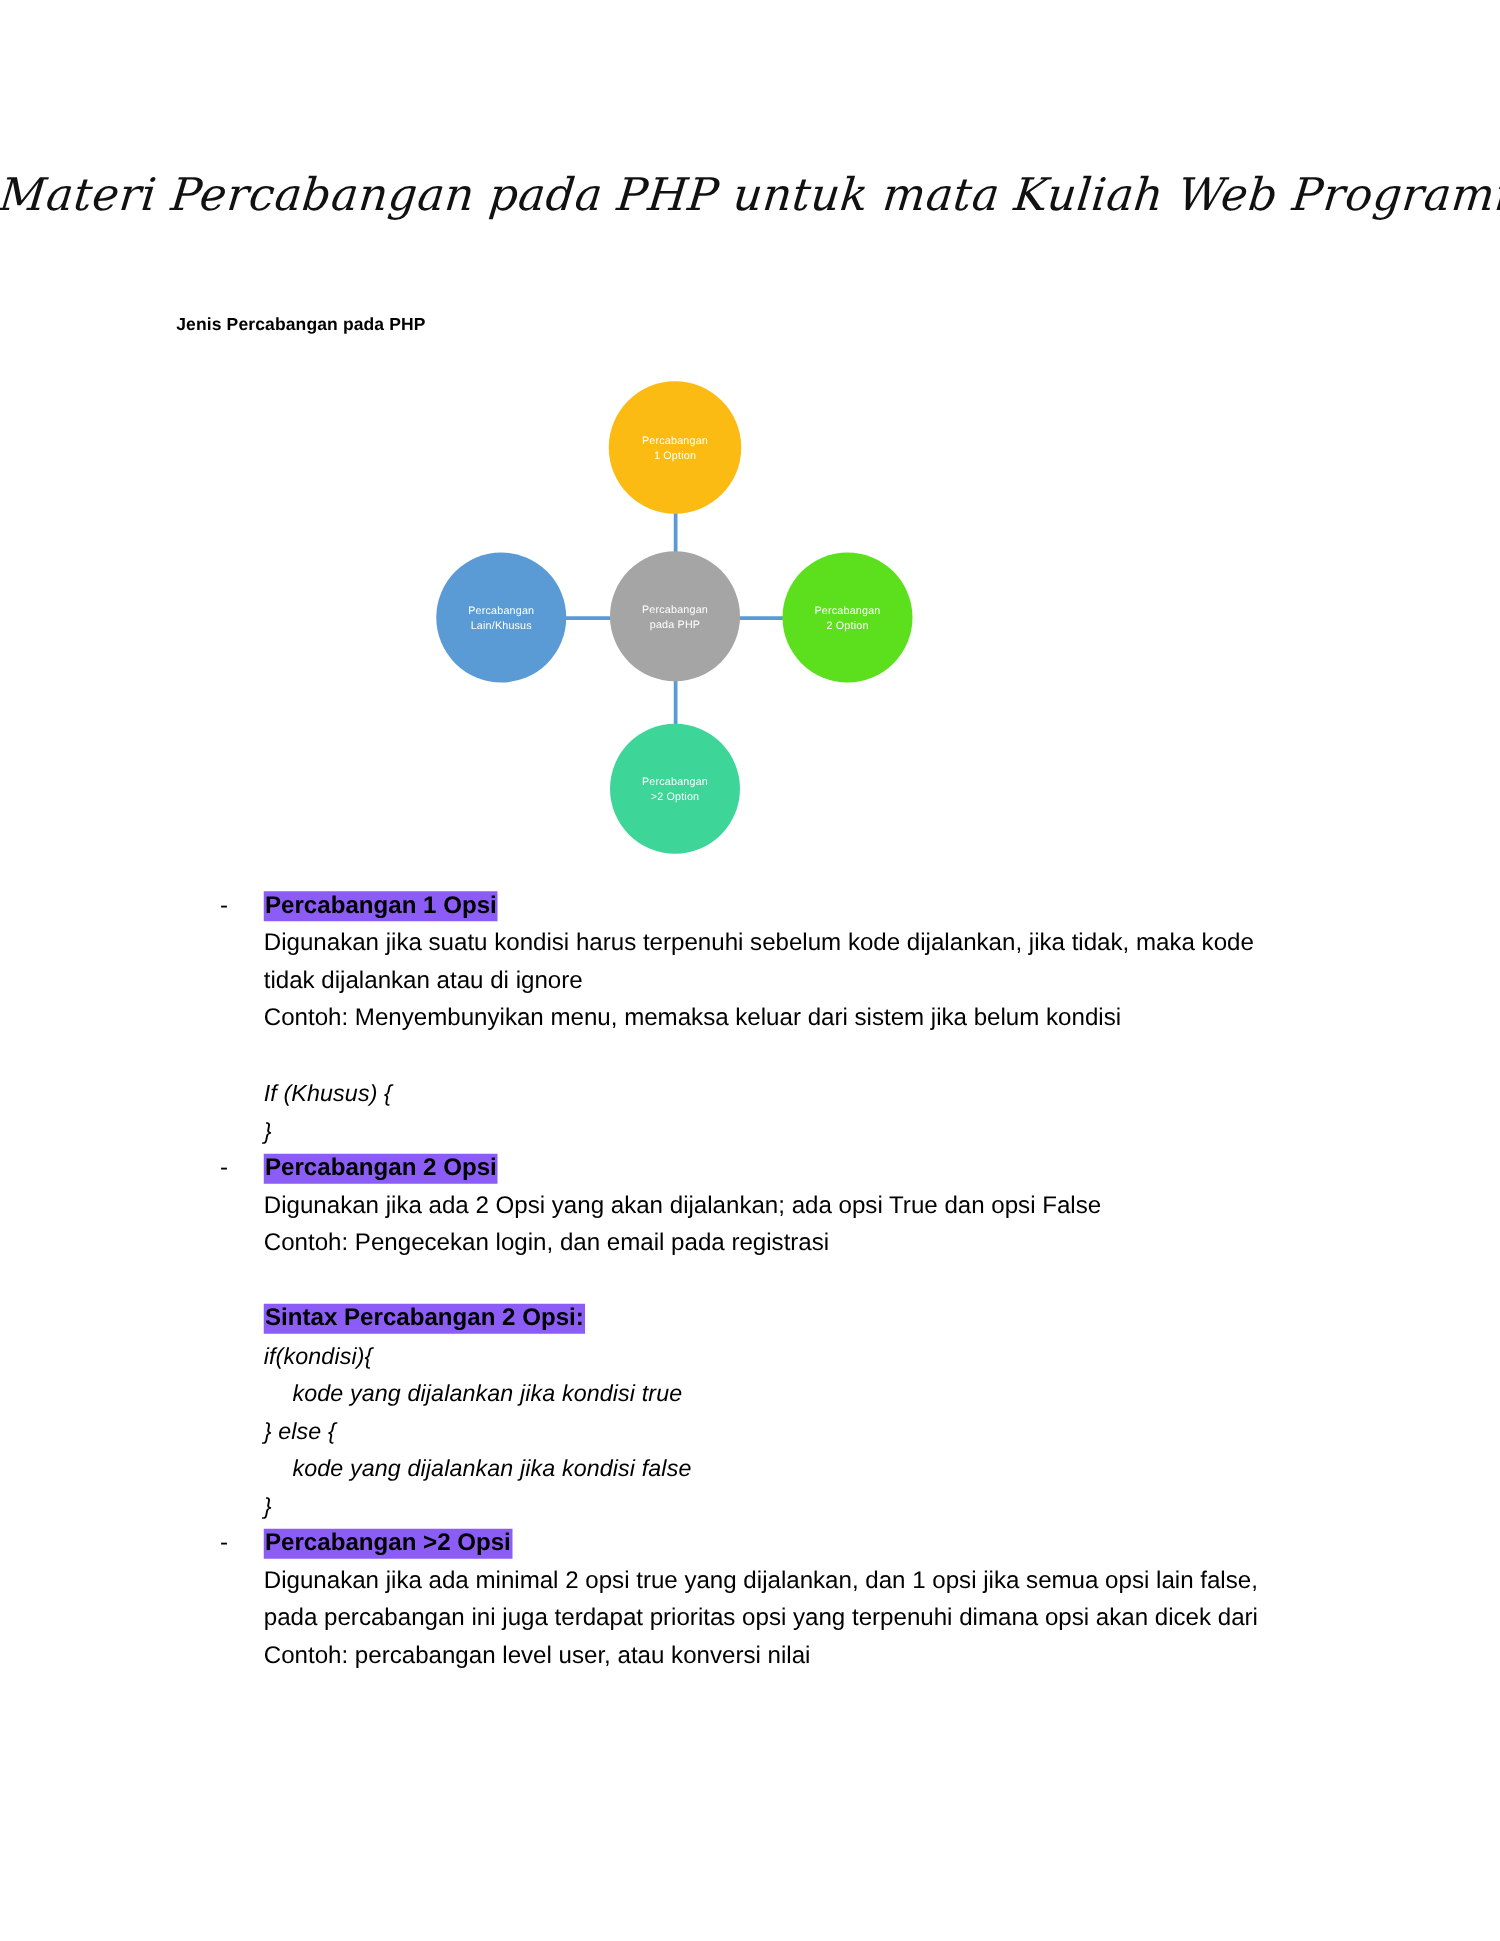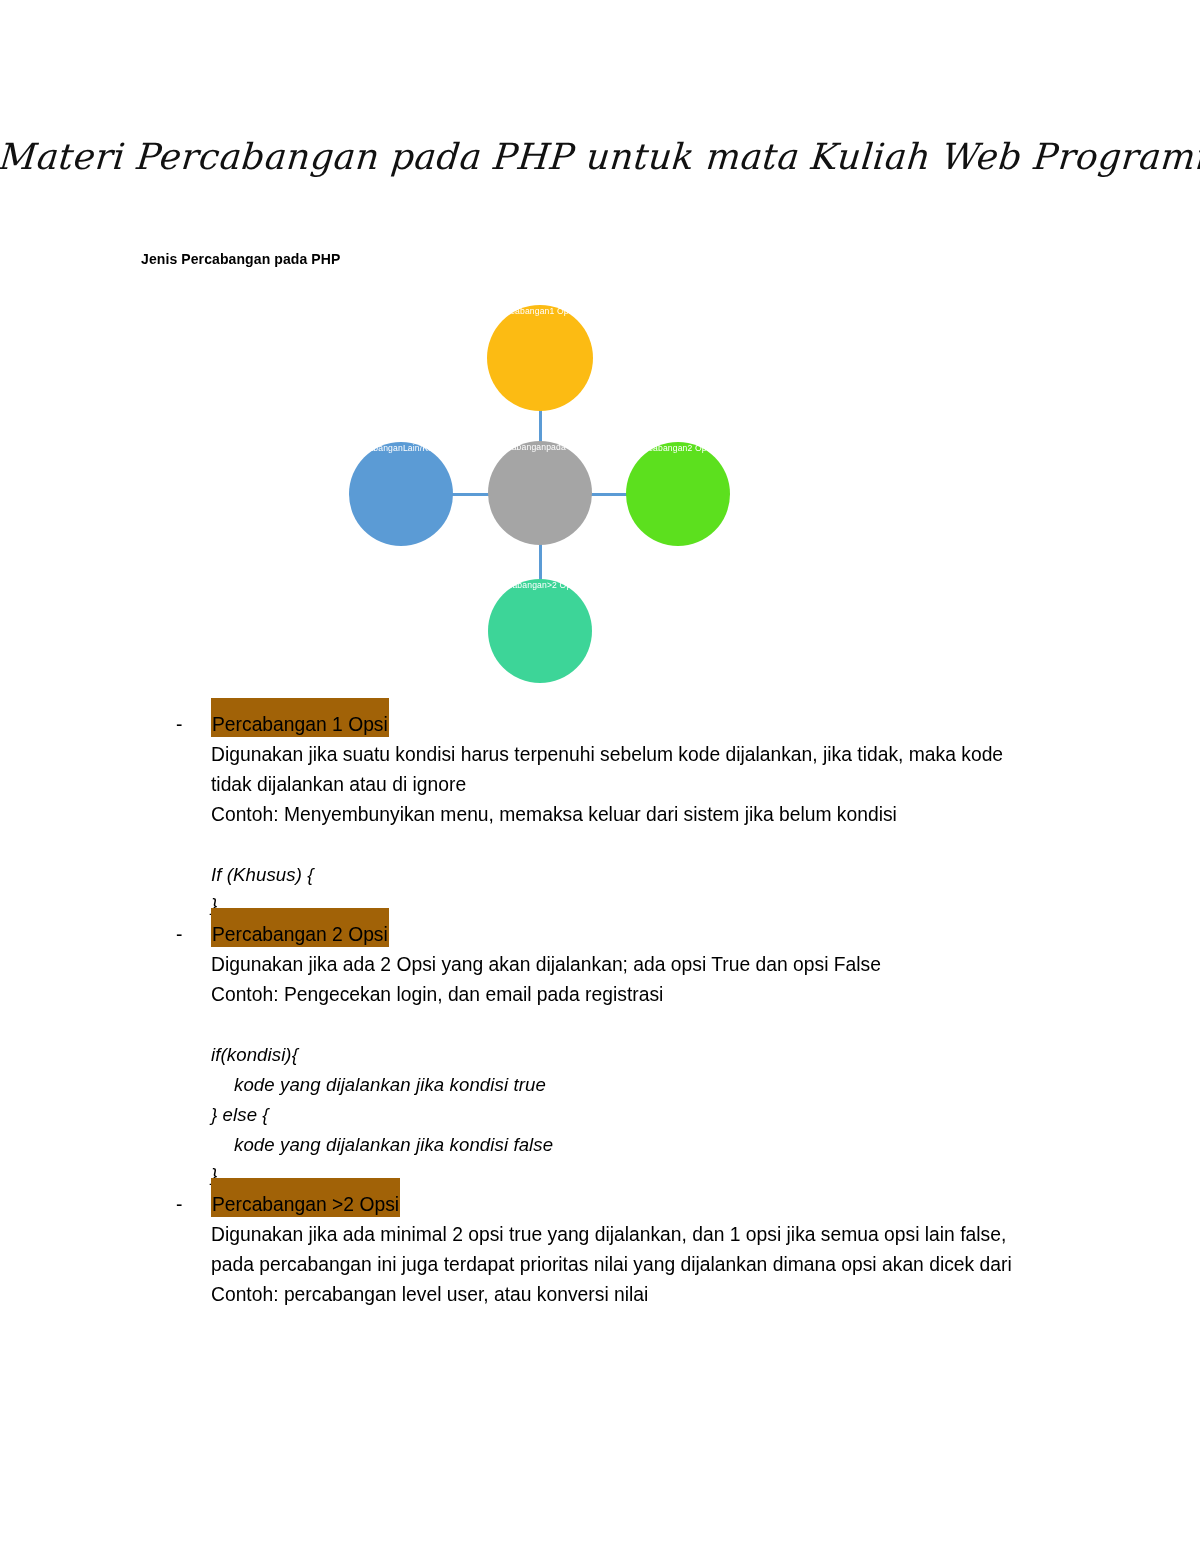--- a/index.html
+++ b/index.html
@@ -62,22 +62,22 @@
     position: absolute;
     background: #5B9BD5;
   }
   .conn-v { width: 3px; }
   .conn-h { height: 3px; }
 
   .node {
     position: absolute;
     border-radius: 50%;
     display: flex;
-    flex-direction: row;
-    align-items: flex-start;
+    flex-direction: column;
+    align-items: center;
     justify-content: center;
     color: #ffffff;
     font-size: 8.6px;
     line-height: 1.42;
     text-align: center;
     letter-spacing: 0.15px;
     box-sizing: border-box;
   }
   .node span { display: block; white-space: nowrap; }
 
@@ -111,23 +111,23 @@
     position: absolute;
     left: 176px;
     top: 0;
     width: 14px;
     font-size: 19.3px;
     line-height: 30px;
     color: #000;
   }
 
   .hl {
-    background: #a16207;
-    font-weight: normal;
-    padding: 16px 1px 2px 1px;
+    background: #8b5cf6;
+    font-weight: bold;
+    padding: 1px 1px 2px 1px;
   }
 
   .code {
     font-style: italic;
     font-size: 18.6px;
     letter-spacing: 0.1px;
   }
 
   .spacer-sm { height: 30px; }
 </style>
@@ -189,31 +189,34 @@
     </div>
 
     <div class="blk">
       <div class="line ind">
         <span class="bullet">-</span>
         <span class="hl">Percabangan 2 Opsi</span>
       </div>
       <div class="line ind">Digunakan jika ada 2 Opsi yang akan dijalankan; ada opsi True dan opsi False</div>
       <div class="line ind">Contoh: Pengecekan login, dan email pada registrasi</div>
       <div class="spacer-sm"></div>
+      <div class="line ind">
+        <span class="hl">Sintax Percabangan 2 Opsi:</span>
+      </div>
       <div class="line code" style="padding-left:211px;">if(kondisi){</div>
       <div class="line code" style="padding-left:234px;">kode yang dijalankan jika kondisi true</div>
       <div class="line code" style="padding-left:211px;">} else {</div>
       <div class="line code" style="padding-left:234px;">kode yang dijalankan jika kondisi false</div>
       <div class="line code" style="padding-left:211px;">}</div>
     </div>
 
     <div class="blk">
       <div class="line ind">
         <span class="bullet">-</span>
         <span class="hl">Percabangan &gt;2 Opsi</span>
       </div>
       <div class="line ind">Digunakan jika ada minimal 2 opsi true yang dijalankan, dan 1 opsi jika semua opsi lain false,</div>
-      <div class="line ind">pada percabangan ini juga terdapat prioritas nilai yang dijalankan dimana opsi akan dicek dari</div>
+      <div class="line ind">pada percabangan ini juga terdapat prioritas opsi yang terpenuhi dimana opsi akan dicek dari</div>
       <div class="line ind">Contoh: percabangan level user, atau konversi nilai</div>
     </div>
 
   </div>
 </div>
 
 </body></html>

